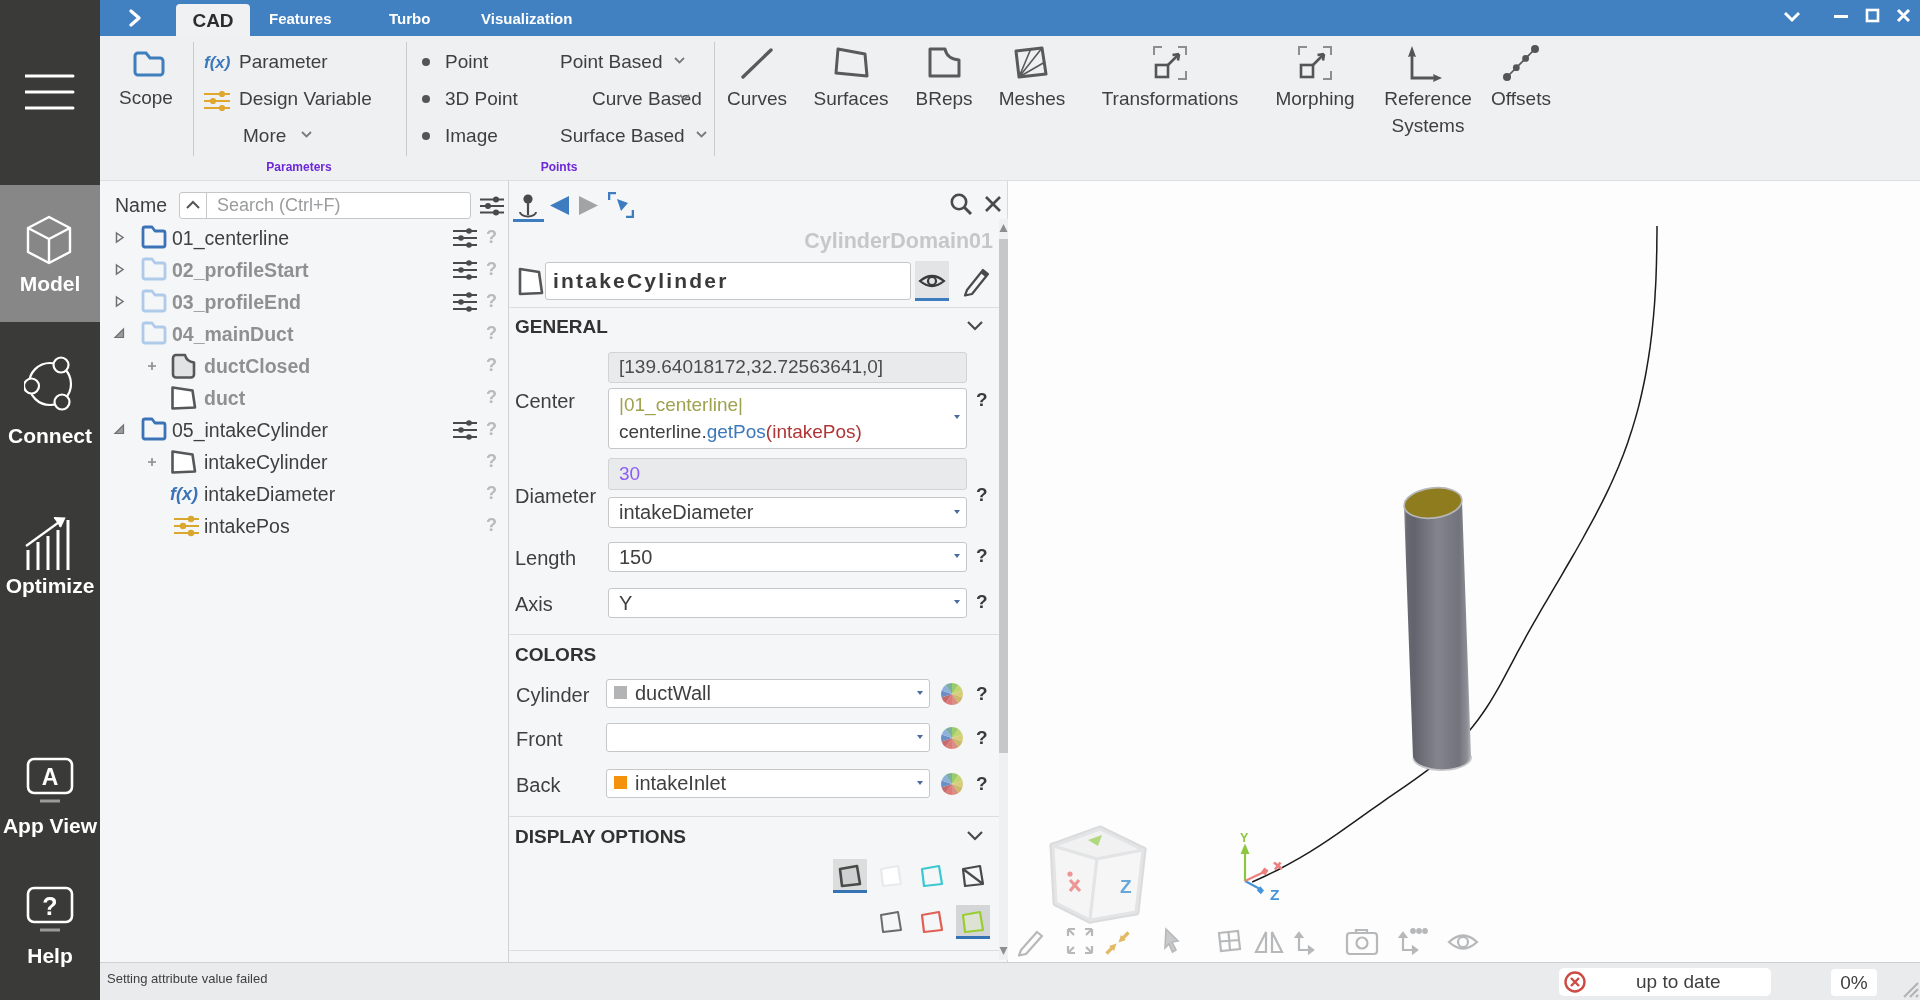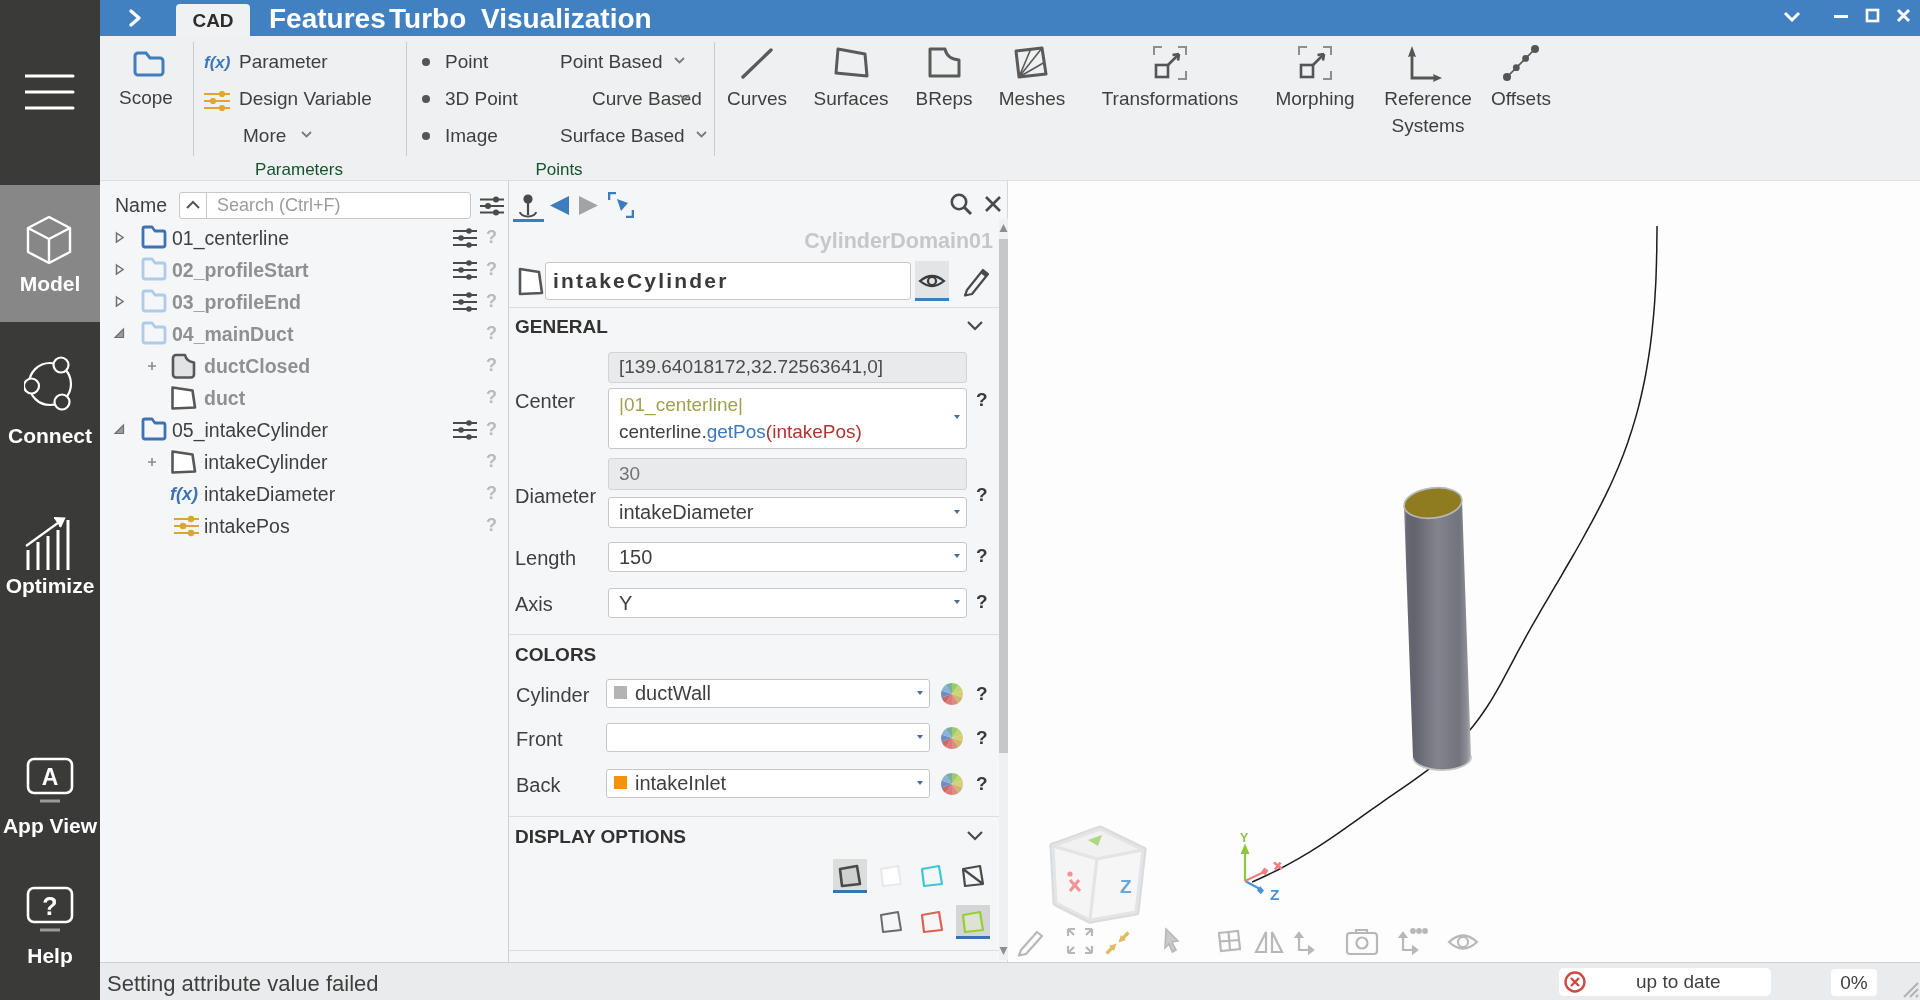--- a/index.html
+++ b/index.html
@@ -4,27 +4,27 @@
 <style>
   * { margin:0; padding:0; box-sizing:border-box; }
   html,body { width:1920px; height:1000px; overflow:hidden; font-family:"Liberation Sans",sans-serif; background:#fff; }
   .abs { position:absolute; }
   #stage { position:relative; width:1920px; height:1000px; }
   
   #sidebar { left:0; top:0; width:100px; height:1000px; background:#3a3a38; z-index:5; }
   .sbitem { position:absolute; width:100px; text-align:center; color:#fff; font-weight:bold; font-size:21px; }
   
   #titlebar { left:100px; top:0; width:1820px; height:36px; background:#4281c1; z-index:4; }
-  .tab { position:absolute; top:0; height:36px; line-height:37px; color:#fff; font-weight:bold; font-size:28px; }
+  .tab { position:absolute; top:0; height:36px; line-height:37px; color:#fff; font-weight:bold; font-size:15px; }
   #tabcad { position:absolute; left:176px; top:4px; width:74px; height:33px; line-height:34px; background:#f0f1f2; color:#2d2d2d; font-weight:bold; font-size:19px; text-align:center; border-radius:4px 4px 0 0; z-index:6; }
   
   #ribbon { left:100px; top:36px; width:1820px; height:145px; background:#eef0f1; border-bottom:1px solid #dcdedf; }
   .rsep { position:absolute; top:6px; width:1px; height:114px; background:#c9cacb; }
   .rlabel { position:absolute; font-size:19px; color:#3f3f3f; white-space:nowrap; }
-  .rgroup { position:absolute; font-size:17px; color:#14532d; white-space:nowrap; }
+  .rgroup { position:absolute; font-size:12px; color:#6d28d9; white-space:nowrap;font-weight:bold; }
   .bullet { position:absolute; width:8px; height:8px; border-radius:4px; background:#555; }
   .chev { position:absolute; }
   
   #tree { left:100px; top:181px; width:409px; height:781px; background:#f5f6f7; border-right:1px solid #cfd0d1; }
   #props { left:509px; top:181px; width:499px; height:781px; background:#f5f6f7; border-right:1px solid #d7d8d9; }
   #viewport { left:1008px; top:181px; width:912px; height:781px; background:#fdfdfe; }
   .tlabel { position:absolute; font-size:19.5px; color:#3f3f3f; white-space:nowrap; }
   .tgray { color:#8f9091;font-weight:bold; }
   .q { position:absolute; color:#b9babb; font-weight:bold; font-size:18px; }
   .inp { position:absolute; background:#fff; border:1px solid #c6c7c8; border-radius:3px; }
@@ -416,21 +416,21 @@
       </svg>
     <div class="inpdis" style="left:99px;top:171px;width:359px;height:31px;"></div>
     <div class="abs" style="left:110px;top:175px;font-size:19px;color:#4c4c4c;">[139.64018172,32.72563641,0]</div>
     <div class="plabel" style="left:6px;top:209px;">Center</div>
     <div class="inp" style="left:99px;top:207px;width:359px;height:61px;"></div>
     <div class="abs" style="left:110px;top:213px;font-size:19px;color:#a0a150;">|01_centerline|</div>
     <div class="abs" style="left:110px;top:240px;font-size:19px;"><span style="color:#3f3f3f;">centerline.</span><span style="color:#3c78ba;">getPos</span><span style="color:#b03535;">(intakePos)</span></div>
     <div class="darr" style="left:445px;top:234px;"></div>
     <div class="pq" style="left:467px;top:208px;">?</div>
     <div class="inpdis" style="left:99px;top:277px;width:359px;height:32px;"></div>
-    <div class="abs" style="left:110px;top:282px;font-size:19px;color:#737373;">30</div>
+    <div class="abs" style="left:110px;top:282px;font-size:19px;color:#8b5cf6;">30</div>
     <div class="plabel" style="left:6px;top:304px;">Diameter</div>
     <div class="inp" style="left:99px;top:316px;width:359px;height:31px;"></div>
     <div class="combotext" style="left:110px;top:320px;">intakeDiameter</div>
     <div class="darr" style="left:445px;top:329px;"></div>
     <div class="pq" style="left:467px;top:303px;">?</div>
     <div class="plabel" style="left:6px;top:366px;">Length</div>
     <div class="inp" style="left:99px;top:361px;width:359px;height:30px;"></div>
     <div class="combotext" style="left:110px;top:365px;">150</div>
     <div class="darr" style="left:445px;top:373px;"></div>
     <div class="pq" style="left:467px;top:364px;">?</div>
@@ -566,21 +566,21 @@
     <div class="sbitem" style="top:814px;">App View</div>
     <svg class="abs" style="left:26px;top:886px" width="48" height="48">
       <rect x="2" y="2" width="44" height="34" rx="6" fill="none" stroke="#fff" stroke-width="2.6"></rect>
       <text x="24" y="29" fill="#fff" font-size="25" font-weight="bold" font-family="Liberation Sans" text-anchor="middle">?</text>
       <path d="M14 44 H34" stroke="#9a9a98" stroke-width="3"></path>
     </svg>
     <div class="sbitem" style="top:944px;">Help</div>
   </div>
 
   <div class="abs" id="statusbar">
-    <div class="abs" style="left:7px;top:8px;font-size:22px;color:#3f3f3f;">Setting attribute value failed</div>
+    <div class="abs" style="left:7px;top:8px;font-size:13px;color:#3f3f3f;">Setting attribute value failed</div>
     <div class="abs" style="left:1459px;top:5px;width:212px;height:28px;background:#fff;border-radius:5px;"></div>
     <svg class="abs" style="left:1464px;top:8px" width="22" height="22">
       <circle cx="11" cy="11" r="9.5" fill="none" stroke="#cd4a45" stroke-width="2.4"></circle>
       <path d="M7 7 L15 15 M15 7 L7 15" stroke="#cd4a45" stroke-width="2.4"></path>
     </svg>
     <div class="abs" style="left:1536px;top:8px;font-size:19px;color:#3f3f3f;">up to date</div>
     <div class="abs" style="left:1731px;top:6px;width:46px;height:27px;background:#fff;border-radius:4px;text-align:center;line-height:27px;font-size:19px;color:#3f3f3f;">0%</div>
     <svg class="abs" style="left:1800px;top:16px" width="20" height="22">
       <path d="M18 4 L4 18 M18 10 L10 18 M18 16 L16 18" stroke="#b0b1b2" stroke-width="2"></path>
     </svg>

